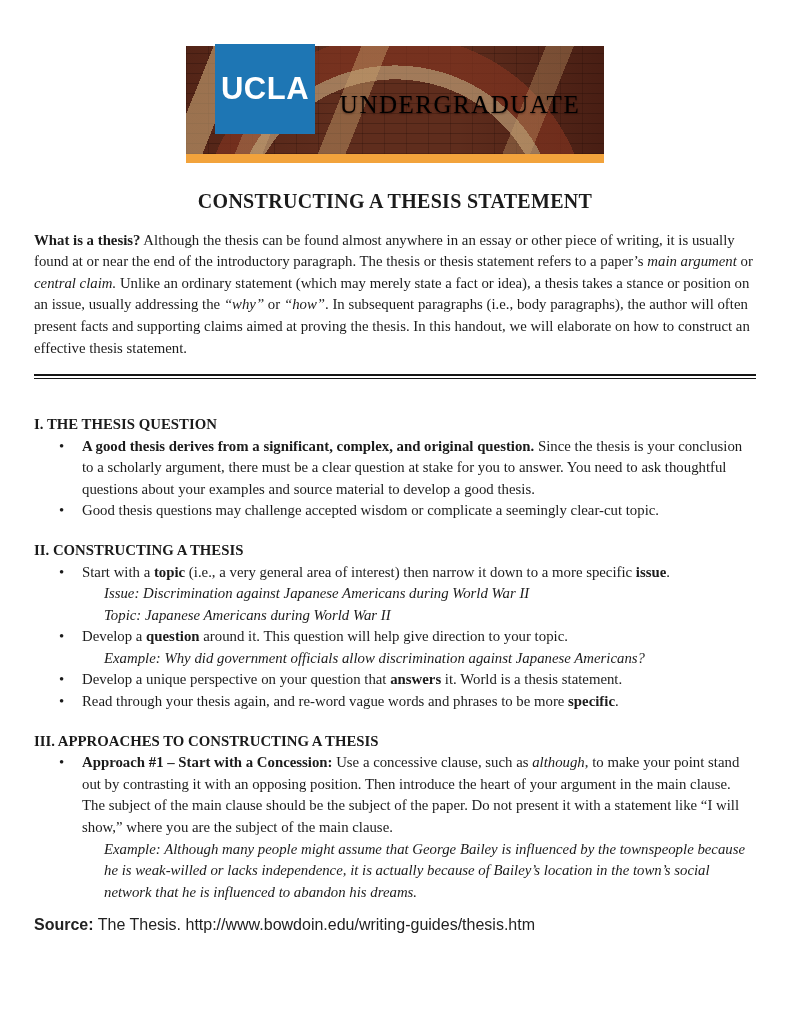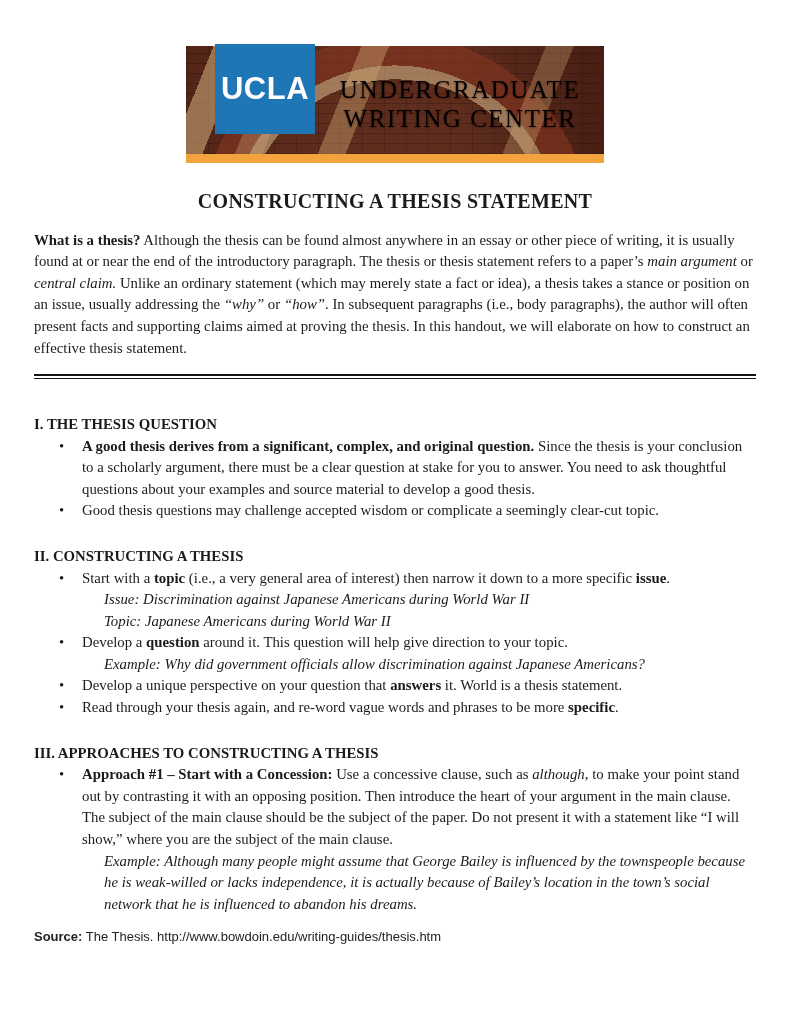--- a/index.html
+++ b/index.html
@@ -69,49 +69,48 @@
   }
   .intro{margin-top:17px;}
   .rule{
     margin-top:7px;
     height:2px;
     border-top:2px solid #161616;
     border-bottom:1px solid #161616;
   }
   .section-heading{
     font-weight:bold;
-    margin-top:24px;
+    margin-top:18px;
   }
   .section-heading.first{margin-top:35px;}
   .b{font-weight:bold;}
   .i{font-style:italic;}
   .bullet{display:flex;padding-left:25px;}
   .bullet .marker{width:23px;flex:none;}
   .bullet .btext{flex:1;}
   .example{
     margin-left:70px;
     font-style:italic;
   }
   .source-line{
     margin-top:11px;
     font-family:"Liberation Sans","DejaVu Sans",sans-serif;
-    font-size:13px;
+    font-size:16px;
     color:#222222;
   }
 </style>
 </head>
 <body>
 
 <div class="page">
 
   <div class="banner">
     <div class="banner-photo"></div>
     <div class="org-name">
       <span class="org-line">UNDERGRADUATE</span>
-      <span class="org-line">WRITING CENTER</span>
     </div>
     <div class="ucla-box">
       <span class="ucla-word">UCLA</span>
     </div>
     <div class="banner-orange"></div>
   </div>
 
   <div class="doc">
 
     <div class="doc-title">CONSTRUCTING A THESIS STATEMENT</div>

